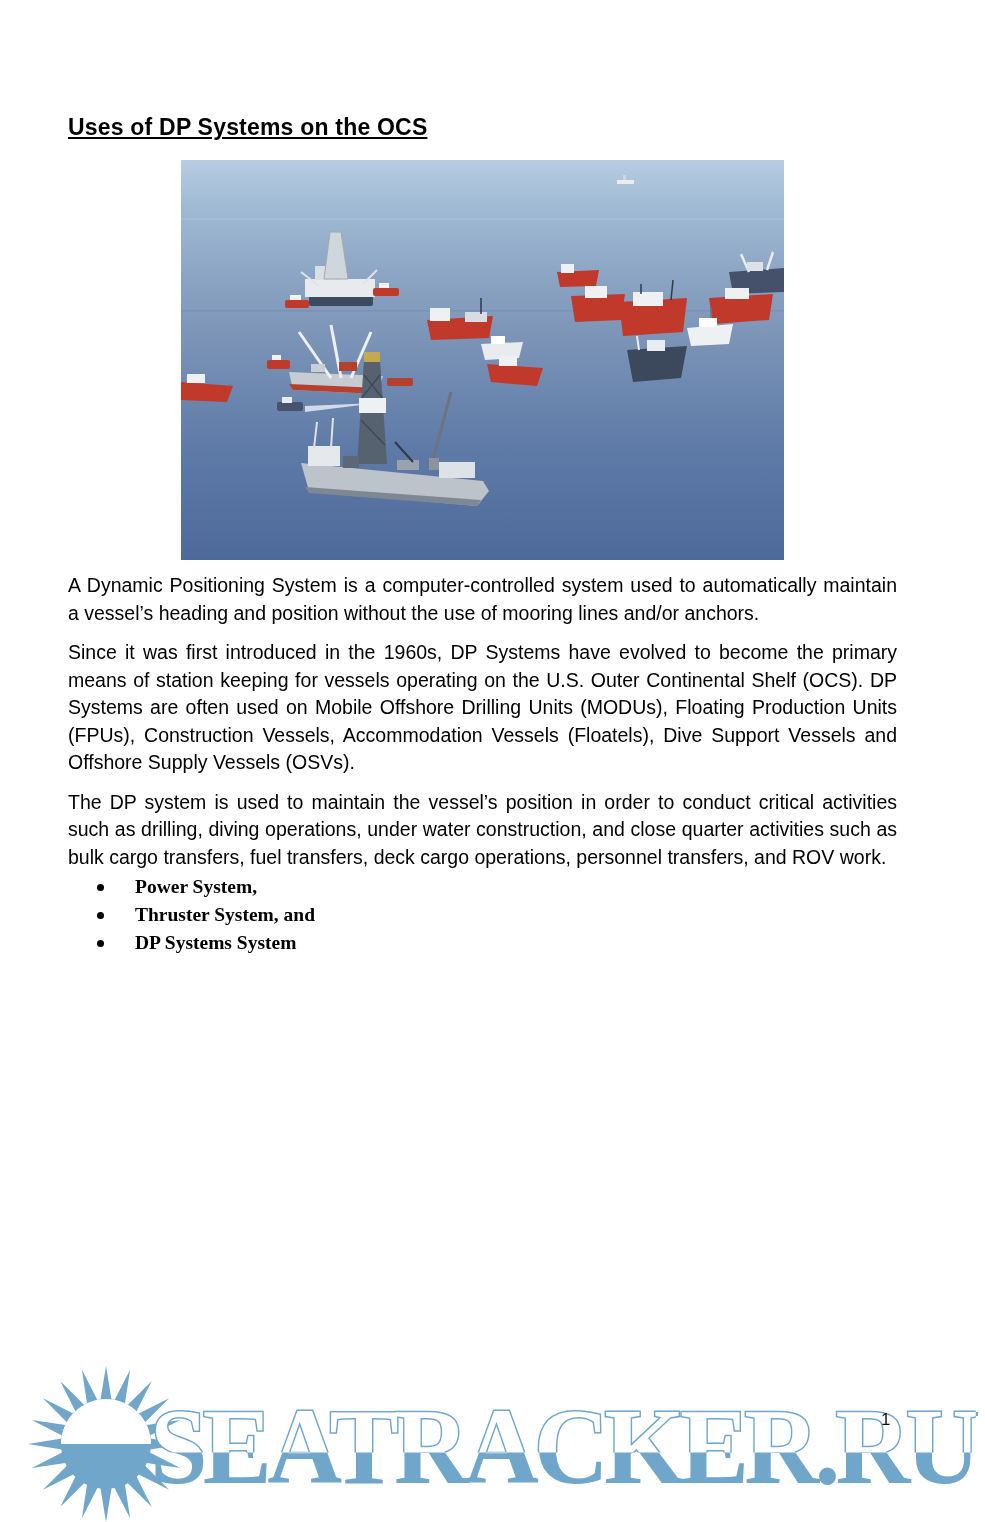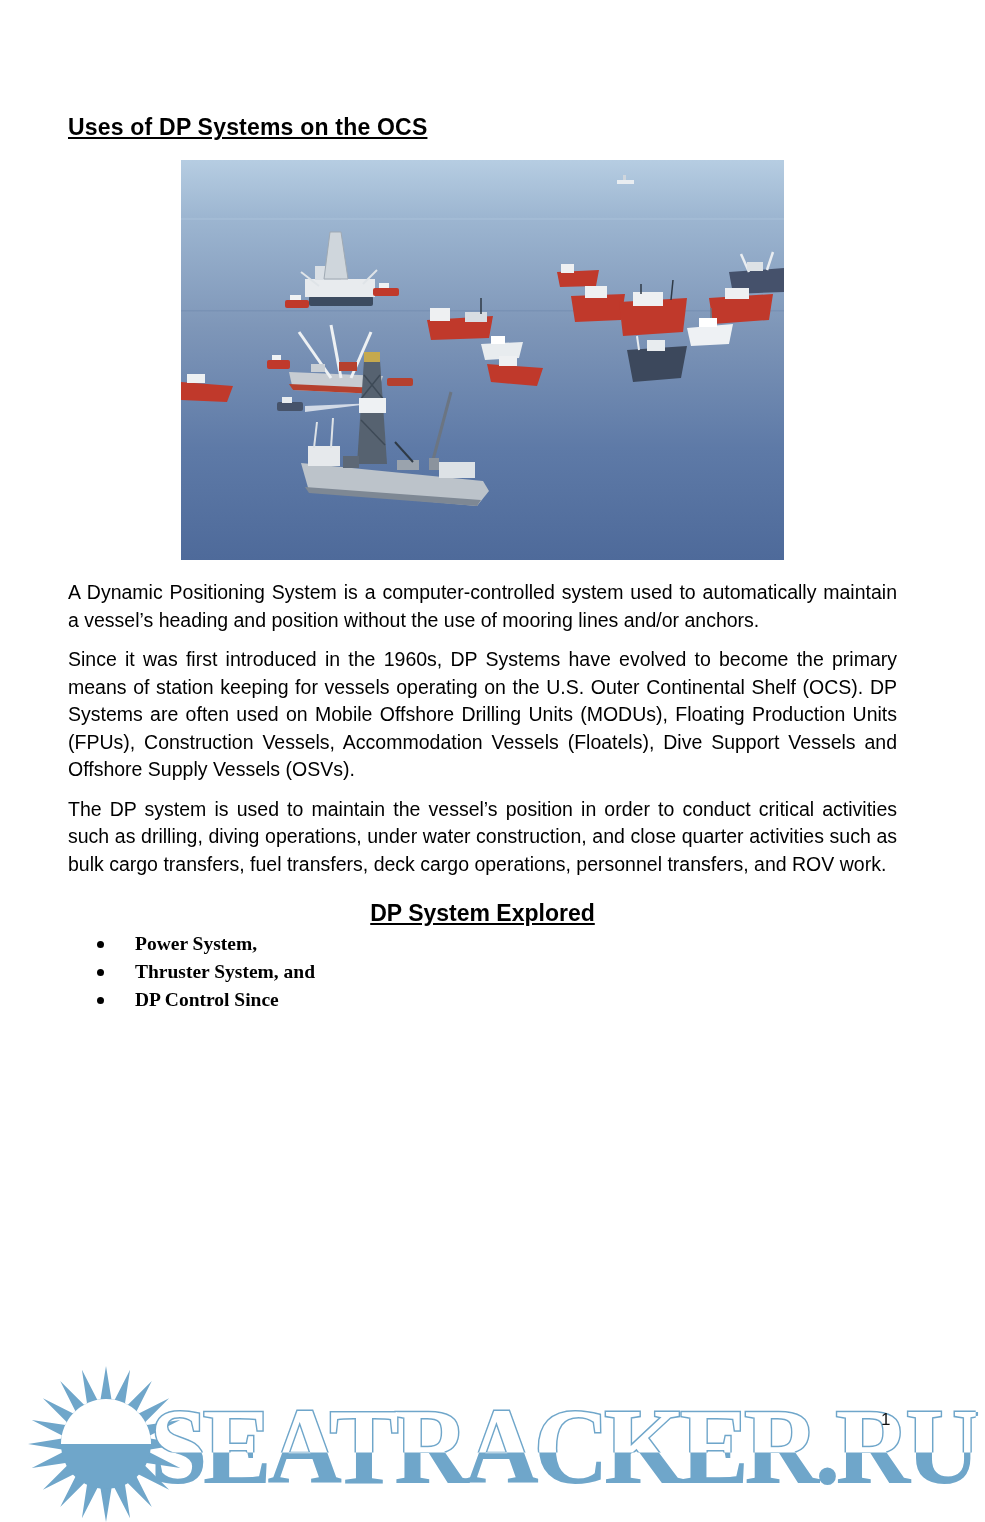--- a/index.html
+++ b/index.html
@@ -10,21 +10,21 @@
   .doc{padding:112px 88px 0 68px;position:relative;z-index:2;}
   h1.title{
     font-size:23px;font-weight:bold;text-align:left;margin:0;line-height:30px;
     text-decoration:underline;letter-spacing:.2px;
   }
   .photo-wrap{width:603px;height:400px;margin:18px auto 8px auto;}
   .photo-wrap svg{display:block;width:603px;height:400px;}
   p.body{
     font-size:19.5px;line-height:27.5px;text-align:justify;margin:12px 0 0 0;
   }
-  p.body.first{margin-top:19px;}
+  p.body.first{margin-top:12px;}
   h2.subhead{
     font-size:23px;font-weight:bold;text-align:center;margin:20px 0 0 0;line-height:30px;
     text-decoration:underline;
   }
   p.intro{font-size:19.5px;line-height:27.5px;margin:14px 0 0 0;text-align:left;}
   ul.bullets{list-style:none;margin:2px 0 0 0;padding:0;}
   ul.bullets li{
     font-size:19.5px;line-height:28px;font-weight:bold;position:relative;
     padding-left:67px;
     font-family:Liberation Serif, serif;
@@ -184,27 +184,26 @@
       </g>
     </svg>
   </div>
 
   <p class="body first">A Dynamic Positioning System is a computer-controlled system used to automatically maintain a vessel’s heading and position without the use of mooring lines and/or anchors.</p>
 
   <p class="body">Since it was first introduced in the 1960s, DP Systems have evolved to become the primary means of station keeping for vessels operating on the U.S. Outer Continental Shelf (OCS). DP Systems are often used on Mobile Offshore Drilling Units (MODUs), Floating Production Units (FPUs), Construction Vessels, Accommodation Vessels (Floatels), Dive Support Vessels and Offshore Supply Vessels (OSVs).</p>
 
   <p class="body">The DP system is used to maintain the vessel’s position in order to conduct critical activities such as drilling, diving operations, under water construction, and close quarter activities such as bulk cargo transfers, fuel transfers, deck cargo operations, personnel transfers, and ROV work.</p>
 
-  <h2 class="subhead">DP System Explored</h2>
 
 
   <ul class="bullets">
     <li>Power System,</li>
     <li>Thruster System, and</li>
-    <li>DP Control Since</li>
+    <li>DP Systems System</li>
   </ul>
 
 
 </div>
 
 <div class="watermark">
   <svg class="sun" width="200" height="160" viewBox="0 0 200 160" aria-hidden="true">
     <polygon id="sun-rays" points="100.0,0.0 106.3,38.5 124.1,3.8 118.2,42.4 145.8,14.9 128.3,49.7 163.1,32.2 135.6,59.8 174.2,53.9 139.5,71.7 178.0,78.0 139.5,84.3 174.2,102.1 135.6,96.2 163.1,123.8 128.3,106.3 145.8,141.1 118.2,113.6 124.1,152.2 106.3,117.5 100.0,156.0 93.7,117.5 75.9,152.2 81.8,113.6 54.2,141.1 71.7,106.3 36.9,123.8 64.4,96.2 25.8,102.1 60.5,84.3 22.0,78.0 60.5,71.7 25.8,53.9 64.4,59.8 36.9,32.2 71.7,49.7 54.2,14.9 81.8,42.4 75.9,3.8 93.7,38.5" fill="#6FA6CA"></polygon>
     <circle cx="100" cy="78" r="45" fill="#6FA6CA"></circle>
     <path d="M55,78 A45,45 0 0 1 145,78 Z" fill="#ffffff"></path>

